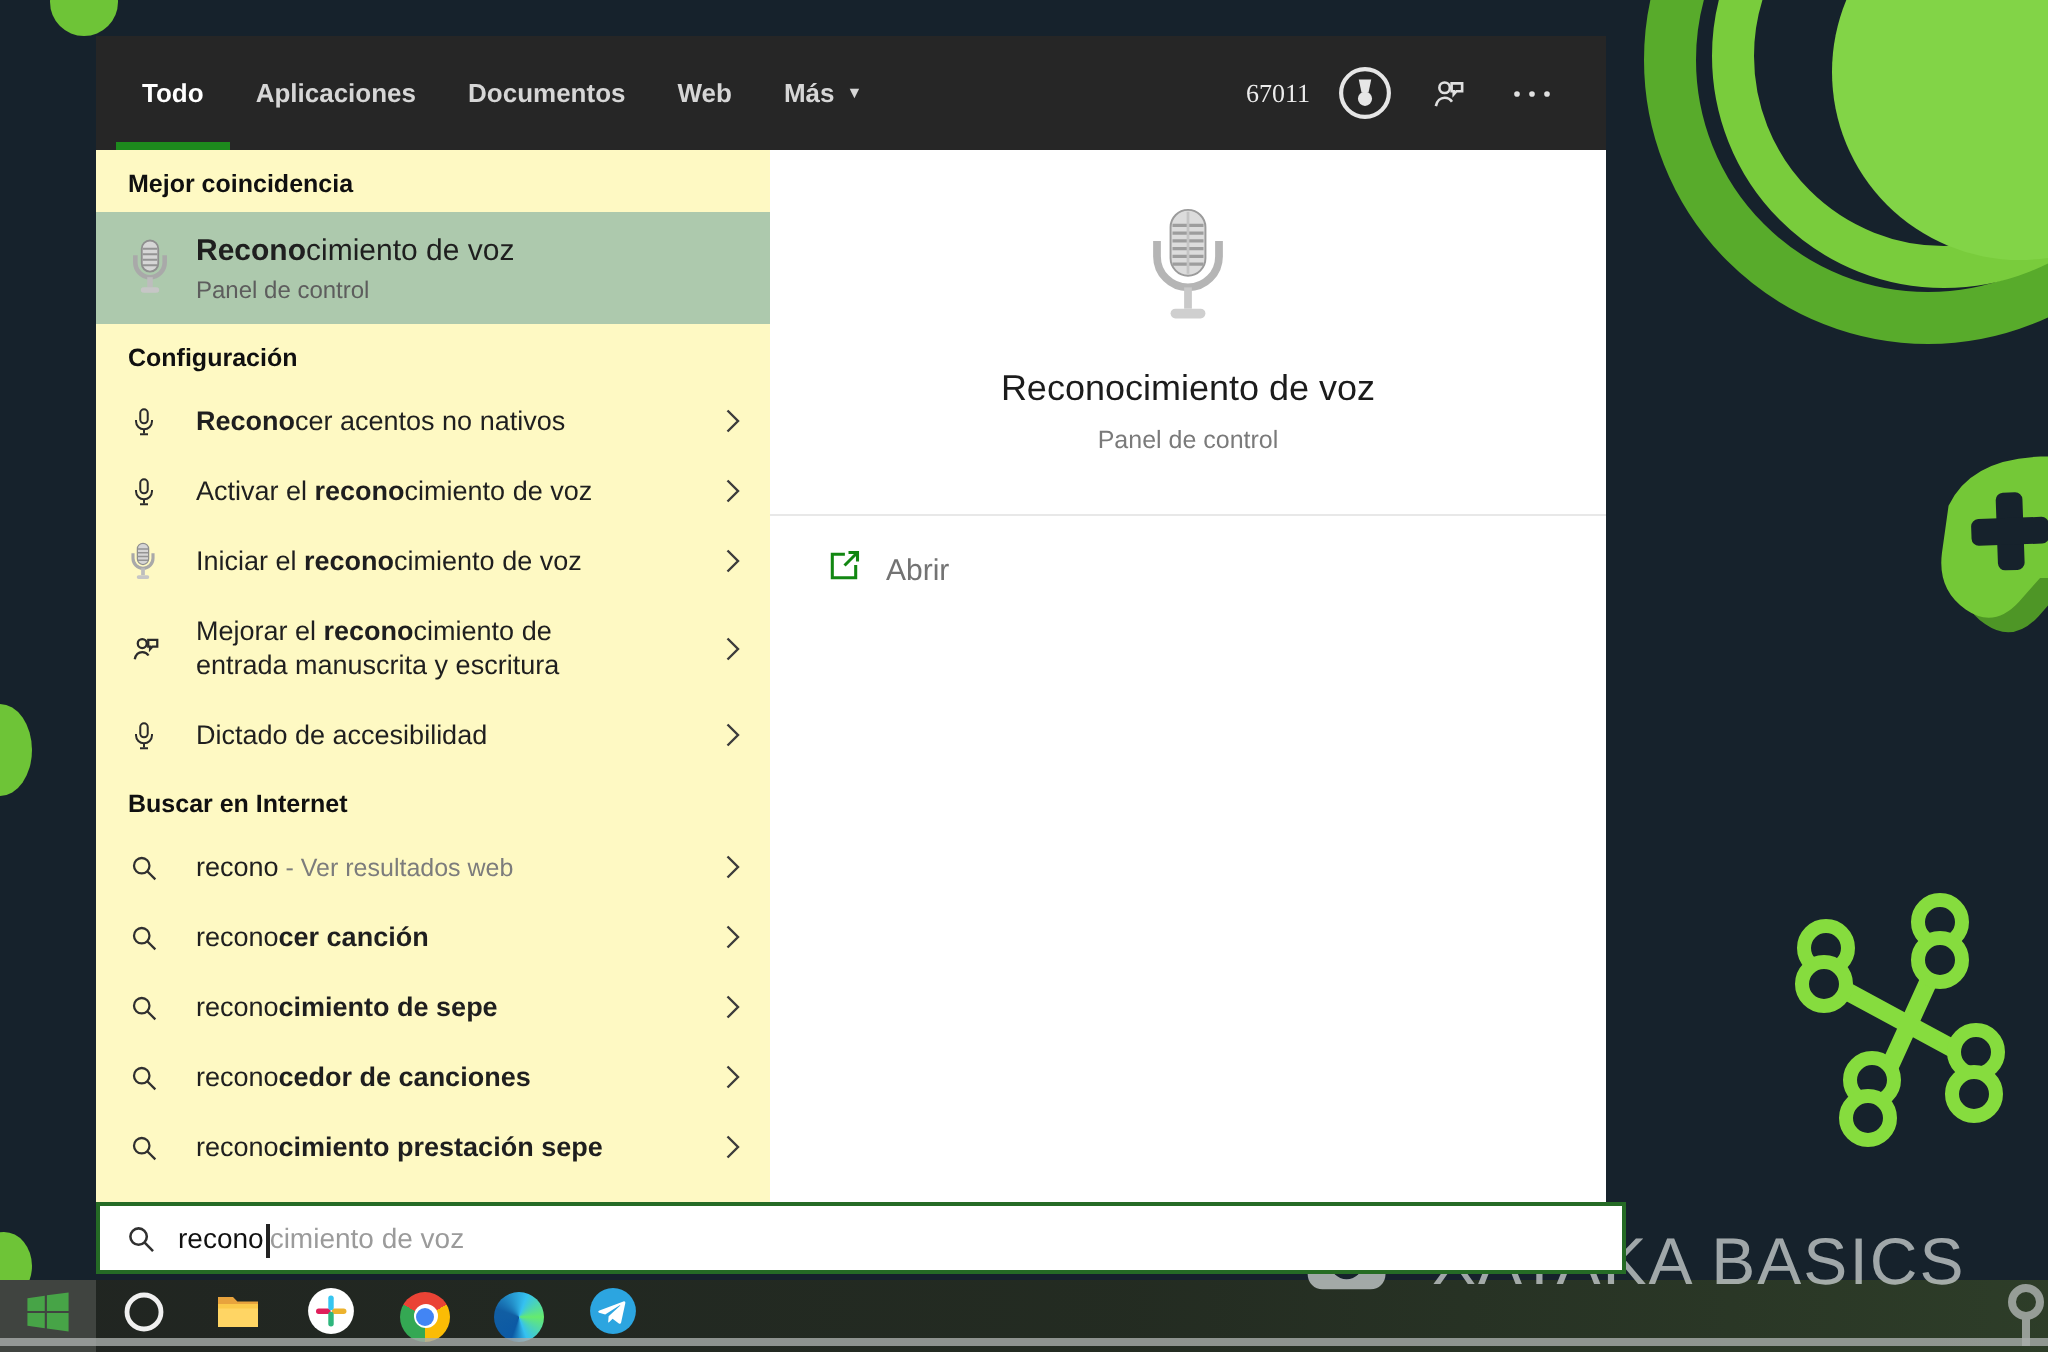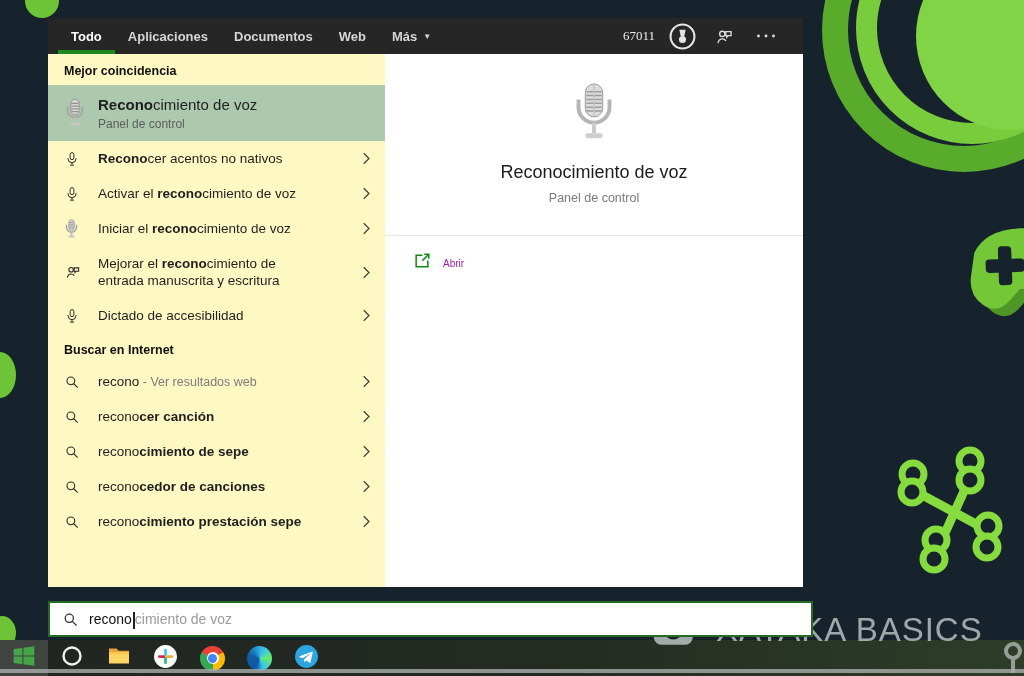--- a/index.html
+++ b/index.html
@@ -10,21 +10,21 @@
   .deco{position:absolute;z-index:1;}
   .deco-pac{left:25px;top:-16px;width:34px;height:34px;border-radius:50%;background:#6ec437;}
   .ring1{left:822px;top:-112px;width:232px;height:232px;border:26px solid #58ab2b;border-radius:50%;}
   .ring2{left:856px;top:-88px;width:190px;height:190px;border:21px solid #79cc3c;border-radius:50%;}
   .disc1{left:916px;top:-58px;width:188px;height:188px;border-radius:50%;background:#82d447;}
   .sliver1{left:-16px;top:352px;width:32px;height:46px;border-radius:50%;background:#6ec437;}
   .sliver2{left:-12px;top:616px;width:28px;height:34px;border-radius:50%;background:#6ec437;}
 
   
   .search-window{position:absolute;left:48px;top:18px;width:755px;z-index:10;}
-  .win-header{height:36px;background:#262626;display:flex;align-items:stretch;padding-left:10px;}
+  .win-header{height:57px;background:#262626;display:flex;align-items:stretch;padding-left:10px;}
   .tab{display:flex;align-items:center;padding:0 13px;font-size:13px;color:#d6d6d6;
        border-bottom:4px solid transparent;border-top:4px solid transparent;font-weight:bold;}
   .tab.active{color:#fff;font-weight:bold;border-bottom-color:#1d8a1d;}
   .tab .caret{font-size:8px;margin-left:6px;color:#d6d6d6;}
   .header-right{margin-left:auto;display:flex;align-items:center;padding-right:16px;font-family:Liberation Serif, serif;}
   .points{color:#ececec;font-size:13px;margin-right:6px;}
   .hicon{display:flex;align-items:center;justify-content:center;width:42px;height:46px;}
 
   .win-body{display:flex;height:533px;}
   .left{width:337px;background:#fef9c3;}
@@ -42,21 +42,21 @@
   .result-item.best .item-label{font-size:15px;line-height:18px;}
   .item-sub{font-size:12px;color:#5d5d5d;margin-top:3px;}
   .result-item.twoline{height:52px;}
   .result-item.twoline .item-label{max-width:208px;}
 
   .rp-icon{margin-top:28px;}
   .rp-title{font-size:18px;color:#1c1c1c;margin-top:14px;}
   .rp-sub{font-size:12.5px;color:#7a7a7a;margin-top:8px;}
   .rp-divider{width:100%;height:1px;background:#e8e8e8;margin-top:30px;}
   .rp-action{align-self:stretch;display:flex;align-items:center;gap:12px;padding:16px 0 0 28px;}
-  .rp-action-label{font-size:10px;color:#a21caf;}
+  .rp-action-label{font-size:15px;color:#737373;}
 
   .search-bar{position:absolute;left:0;top:583px;width:749px;height:32px;background:#fff;
               border:2px solid #256b25;display:flex;align-items:center;padding-left:12px;}
   .sb-icon{display:flex;align-items:center;margin-right:10px;}
   .typed{font-size:14px;color:#111;}
   .caret-bar{display:inline-block;width:2px;height:17px;background:#222;margin:0 0 -3px 1px;
              animation:blink 1s steps(1) infinite;}
   @keyframes blink{50%{opacity:0;}}
   .suggestion{font-size:14px;color:#9b9b9b;}
 
@@ -194,20 +194,21 @@
                 <path d="M8 18v8a16 16 0 0 0 32 0v-8" fill="none" stroke="#a9a9a9" stroke-width="5"></path>
                 <rect x="21" y="42" width="6" height="11" fill="#bdbdbd"></rect>
                 <rect x="14" y="53" width="20" height="6" rx="3" fill="#c6c6c6"></rect>
               </svg>
             </span>
             <div class="item-body">
               <div class="item-label"><span class="seg-b">Recono</span><span>cimiento de voz</span></div>
               <div class="item-sub">Panel de control</div>
             </div>
           </div>
+          <div class="section-title">Configuración</div>
           <div class="result-item">
             <span class="item-icon">
               <svg width="16" height="20" viewBox="0 0 24 24" fill="none" stroke="#2b2b2b" stroke-width="1.5">
                 <rect x="9.2" y="2.5" width="5.6" height="10.5" rx="2.8"></rect>
                 <path d="M6 10.5v1a6 6 0 0 0 12 0v-1"></path>
                 <path d="M12 17.5v3.2"></path>
                 <path d="M9 21.2h6"></path>
               </svg>
             </span>
             <div class="item-body">

